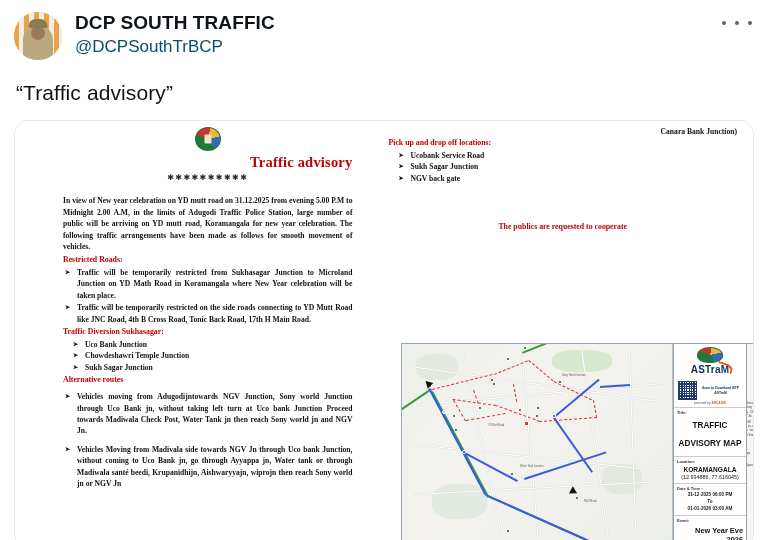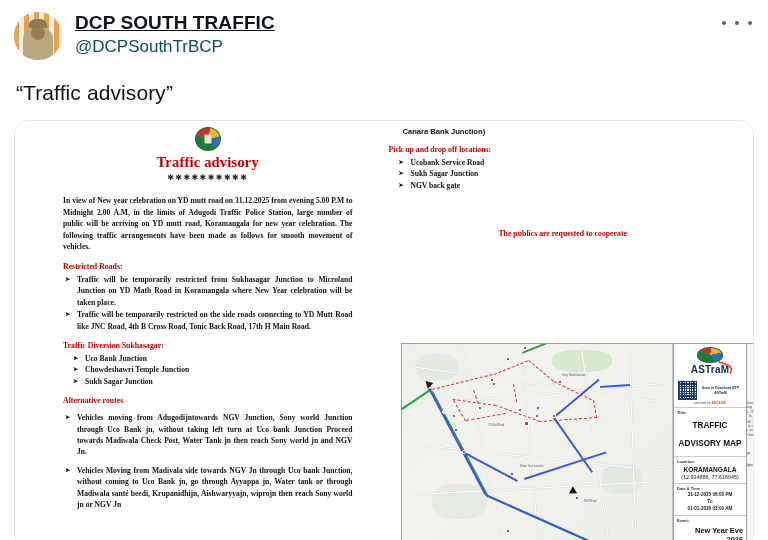--- a/index.html
+++ b/index.html
@@ -56,21 +56,20 @@
     background: #9c7a59;
     border-radius: 50%;
   }
   .names { margin-left: 13px; padding-top: 1px; }
   .display-name {
     font-size: 19px;
     font-weight: 700;
     color: #0f1419;
     letter-spacing: .1px;
     line-height: 23px;
-    text-decoration: underline;
   }
   .handle {
     font-size: 17px;
     color: #0c4a6e;
     line-height: 22px;
     margin-top: 2px;
   }
   .more-btn {
     position: absolute;
     right: 16px; top: 14px;
@@ -129,21 +128,21 @@
   .emblem::after {
     content: "";
     position: absolute; left: 50%; top: 50%;
     transform: translate(-50%,-50%);
     width: 7px; height: 9px;
     background: #f2e6c2;
     border-radius: 1px;
   }
 
   .doc-title {
-    text-align: center;
+    text-align: right;
     color: #c00000;
     font-family: "Liberation Serif", serif;
     font-weight: 700;
     font-size: 14.5px;
     letter-spacing: .2px;
   }
   .stars {
     text-align: center;
     color: #2b2b2b;
     font-size: 8px;
@@ -160,21 +159,21 @@
     color: #111;
     text-align: justify;
     margin-top: 12px;
   }
 
   .sec-head {
     font-family: "Liberation Serif", serif;
     font-weight: 700;
     font-size: 7.8px;
     color: #c00000;
-    margin-top: 9px;
+    margin-top: 2px;
   }
 
   ul.bullets { list-style: none; margin-top: 3px; }
   ul.bullets > li {
     font-family: "Liberation Serif", serif;
     font-weight: 700;
     font-size: 7.6px;
     line-height: 11.4px;
     color: #111;
     text-align: justify;
@@ -187,25 +186,25 @@
     position: absolute;
     left: 2px; top: 0;
     font-size: 6px;
     color: #111;
   }
   ul.bullets.spaced > li { margin-top: 7px; }
   ul.bullets.tight > li { margin-top: 0px; padding-left: 22px; }
   ul.bullets.tight > li::before { left: 10px; }
 
   .rc-line {
-    font-family: Liberation Sans, sans-serif;
+    font-family: Liberation Serif, serif;
     font-weight: 700;
     font-size: 7.6px;
     color: #111;
-    text-align: left;
+    text-align: right;
     padding-left: 14px;
   }
   .cooperate {
     font-family: "Liberation Serif", serif;
     font-weight: 700;
     font-size: 7.8px;
     color: #c00000;
     text-align: center;
     margin-top: 38px;
   }

